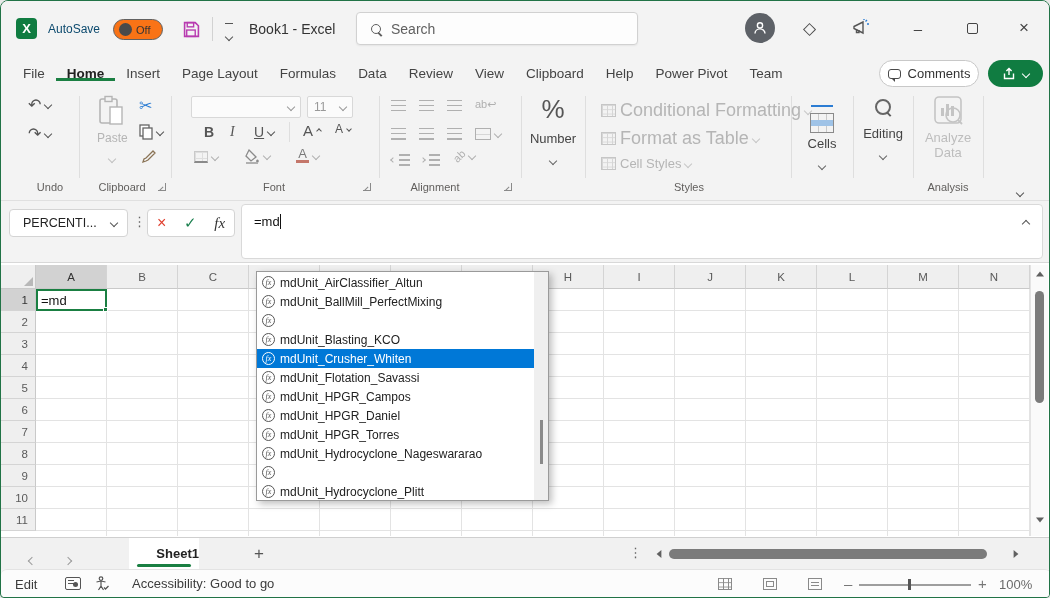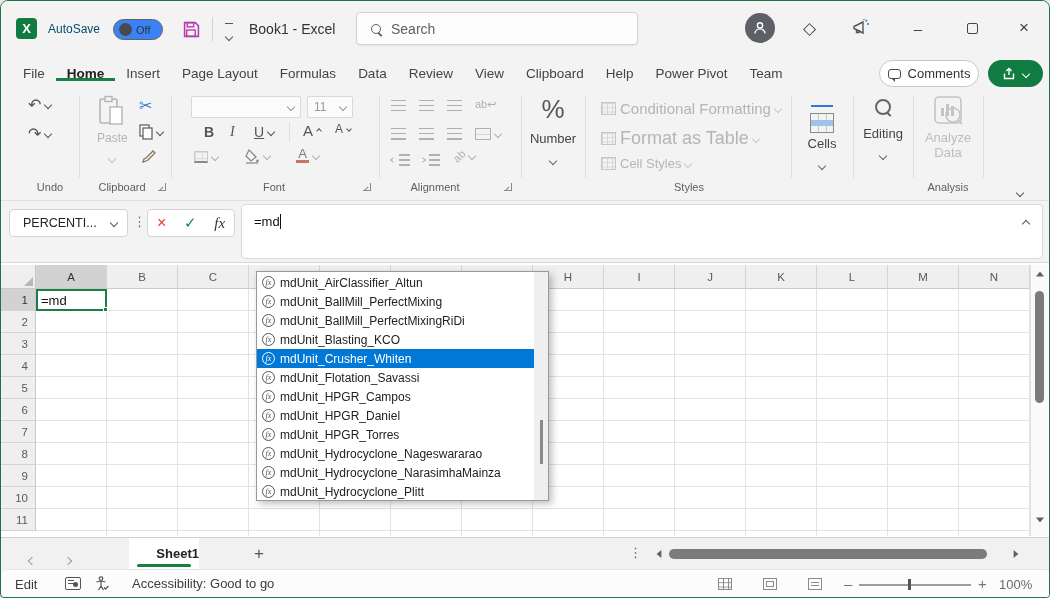--- a/index.html
+++ b/index.html
@@ -20,21 +20,21 @@
   .tri.down  { border-left:5px solid transparent; border-right:5px solid transparent; border-top:6px solid #606060; }
   .tri.left  { border-top:5px solid transparent; border-bottom:5px solid transparent; border-right:6px solid #606060; }
   .tri.right { border-top:5px solid transparent; border-bottom:5px solid transparent; border-left:6px solid #606060; }
 
   
   #titlebar { left:0; top:0; width:1050px; height:56px; background:#f3f3f3; }
   #logo { left:15px; top:17px; width:21px; height:21px; background:#107C41; border-radius:4px;
           color:#fff; font-weight:bold; font-size:13px; display:flex; align-items:center; justify-content:center; }
   #autosave-label { left:47px; top:21px; font-size:12px; color:#0c4a6e; }
   #autosave-toggle { left:112px; top:18px; width:50px; height:21px; border:1px solid #616161; border-radius:11px;
-                     background:#3b82f6; display:flex; align-items:center; gap:4px; padding:0 5px; }
+                     background:#f97316; display:flex; align-items:center; gap:4px; padding:0 5px; }
   #autosave-knob { width:13px; height:13px; border-radius:50%; background:#4a4a4a; }
   #autosave-state { font-size:11px; color:#333; }
   #save-button { left:180px; top:18px; width:20px; height:20px; display:flex; align-items:center; justify-content:center; }
   #qat-sep { left:211px; top:16px; width:1px; height:24px; background:#d2d2d2; }
   #qat-customize { left:222px; top:22px; width:12px; color:#555; text-align:center; }
   #qat-customize .bar { display:block; width:8px; height:1.4px; background:#555; margin:0 auto 2px; }
   #window-title { left:248px; top:20px; font-size:14px; color:#333; }
   #search-box { left:355px; top:11px; width:282px; height:33px; background:#fdfdfd; border:1px solid #d1d1d1;
                 border-radius:4px; display:flex; align-items:center; padding-left:14px; gap:10px; box-shadow:0 1px 2px rgba(0,0,0,.06); }
   .mag { width:10px; height:10px; border:1.6px solid #5f5f5f; border-radius:50%; position:relative; display:inline-block; }
@@ -366,21 +366,21 @@
     </div>
     <div class="glabel" style="left:390px; width:88px">Alignment</div>
     <div class="launcher" style="left:503px"></div>
 
     <div class="abs" style="left:522px; top:4px; width:60px; text-align:center">
       <div style="font-size:26px; color:#555">%</div>
       <div style="font-size:13px; color:#444; margin-top:6px">Number</div>
       <div style="color:#666; margin-top:4px"><span class="chv"></span></div>
     </div>
 
-    <div class="rbtn" style="left:600px; top:10px; color:#b5b5b5; font-size:15px">
+    <div class="rbtn" style="left:600px; top:10px; color:#b5b5b5; font-size:18px">
       <span class="tblicon"></span>
       <span>Conditional Formatting</span>
       <span class="chv" style="color:#c6c6c6"></span>
     </div>
     <div class="rbtn" style="left:600px; top:38px; color:#b5b5b5; font-size:18px">
       <span class="tblicon"></span>
       <span>Format as Table</span>
       <span class="chv" style="color:#c6c6c6"></span>
     </div>
     <div class="rbtn" style="left:600px; top:66px; color:#b5b5b5; font-size:13px">
@@ -493,21 +493,20 @@
         <div class="fn-item">
           <span class="fn-ico">fx</span>
           <span>mdUnit_AirClassifier_Altun</span>
         </div>
         <div class="fn-item">
           <span class="fn-ico">fx</span>
           <span>mdUnit_BallMill_PerfectMixing</span>
         </div>
         <div class="fn-item">
           <span class="fn-ico">fx</span>
-          <span>mdUnit_BallMill_PerfectMixingRiDi</span>
         </div>
         <div class="fn-item">
           <span class="fn-ico">fx</span>
           <span>mdUnit_Blasting_KCO</span>
         </div>
         <div class="fn-item sel">
           <span class="fn-ico">fx</span>
           <span>mdUnit_Crusher_Whiten</span>
         </div>
         <div class="fn-item">
@@ -525,21 +524,20 @@
         <div class="fn-item">
           <span class="fn-ico">fx</span>
           <span>mdUnit_HPGR_Torres</span>
         </div>
         <div class="fn-item">
           <span class="fn-ico">fx</span>
           <span>mdUnit_Hydrocyclone_Nageswararao</span>
         </div>
         <div class="fn-item">
           <span class="fn-ico">fx</span>
-          <span>mdUnit_Hydrocyclone_NarasimhaMainza</span>
         </div>
         <div class="fn-item">
           <span class="fn-ico">fx</span>
           <span>mdUnit_Hydrocyclone_Plitt</span>
         </div>
       </div>
     <div id="fn-gutter">
       <span id="fn-thumb"></span>
     </div>
   </div>

